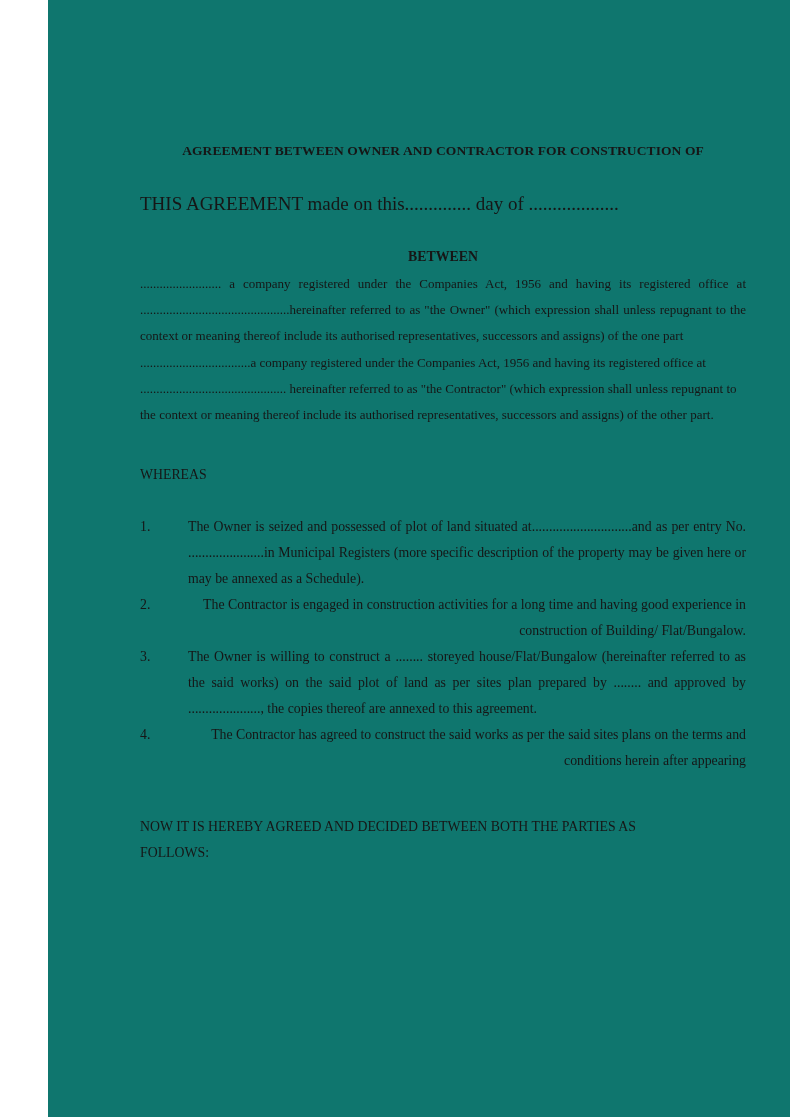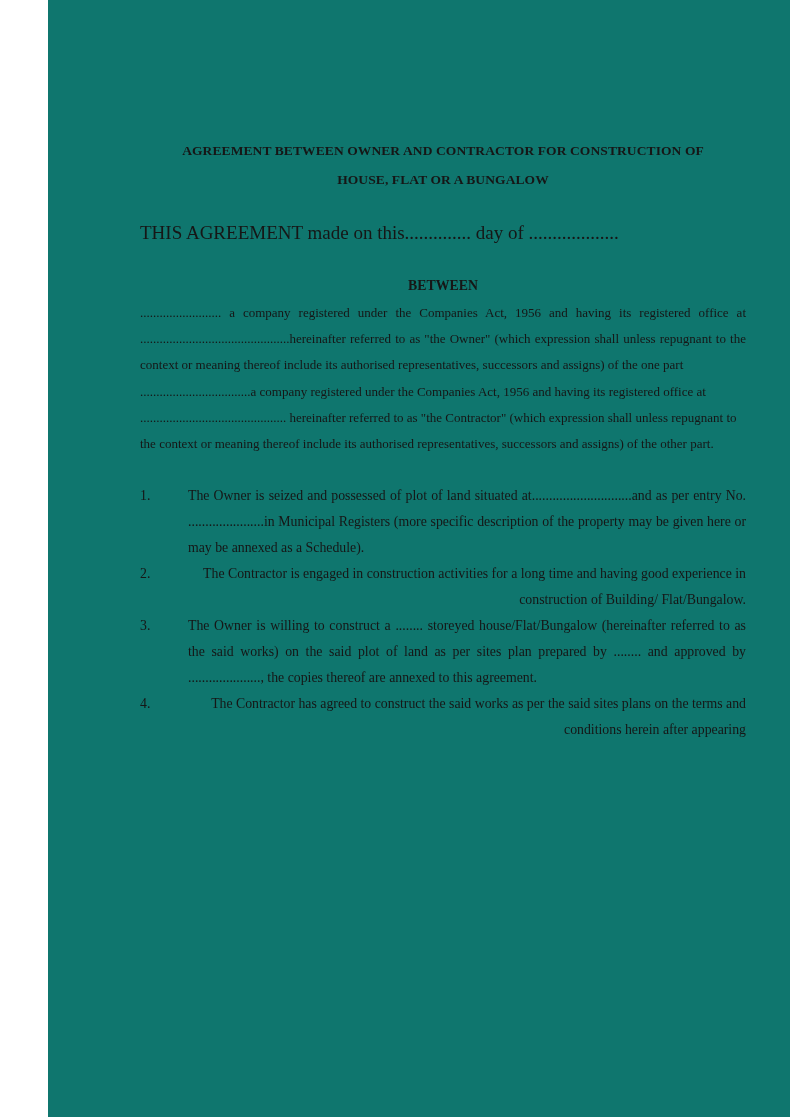--- a/index.html
+++ b/index.html
@@ -107,32 +107,32 @@
   .closing .cline { display: block; }
 </style>
 </head>
 <body>
 
 <div class="page">
   <div class="content">
 
     <div class="doc-title">
       <span class="tline">AGREEMENT BETWEEN OWNER AND CONTRACTOR FOR CONSTRUCTION OF</span>
-      <span class="tline">HOUSE, FLAT OR A BUNGALOW</span>
     </div>
 
     <p class="intro-line">THIS AGREEMENT made on this.............. day of ...................</p>
 
     <p class="centered between-label">BETWEEN</p>
 
     <p class="para owner-para">......................... a company registered under the Companies Act, 1956 and having its registered office at ..............................................hereinafter referred to as "the Owner" (which expression shall unless repugnant to the context or meaning thereof include its authorised representatives, successors and assigns) of the one part</p>
 
 
     <p class="para loose contractor-para">..................................a company registered under the Companies Act, 1956 and having its registered office at ............................................. hereinafter referred to as "the   Contractor" (which expression shall unless repugnant to the context or meaning thereof include its authorised representatives, successors and assigns) of the other part.</p>
 
+    <p class="whereas">WHEREAS</p>
 
     <div class="clause-list">
 
       <div class="clause">
         <span class="clause-num">1.</span>
         <span class="clause-body">The Owner is seized and possessed of plot of land situated at.............................and as per entry No. ......................in Municipal Registers (more specific description of the property may be given here or may be annexed as a Schedule).</span>
       </div>
 
       <div class="clause">
         <span class="clause-num">2.</span>
@@ -144,15 +144,19 @@
         <span class="clause-body">The Owner is willing to construct a ........ storeyed house/Flat/Bungalow (hereinafter referred to as the said works) on the said plot of land as per sites plan prepared by ........ and approved by ....................., the copies thereof are annexed to this agreement.</span>
       </div>
 
       <div class="clause">
         <span class="clause-num">4.</span>
         <span class="clause-body loose">The Contractor has agreed to construct the said works as per the said sites plans on the terms and conditions herein after appearing</span>
       </div>
 
     </div>
 
+    <div class="closing">
+      <span class="cline">NOW IT IS HEREBY AGREED AND DECIDED BETWEEN BOTH THE PARTIES AS</span>
+      <span class="cline">FOLLOWS:</span>
+    </div>
 
   </div>
 </div>
 
 </body></html>

